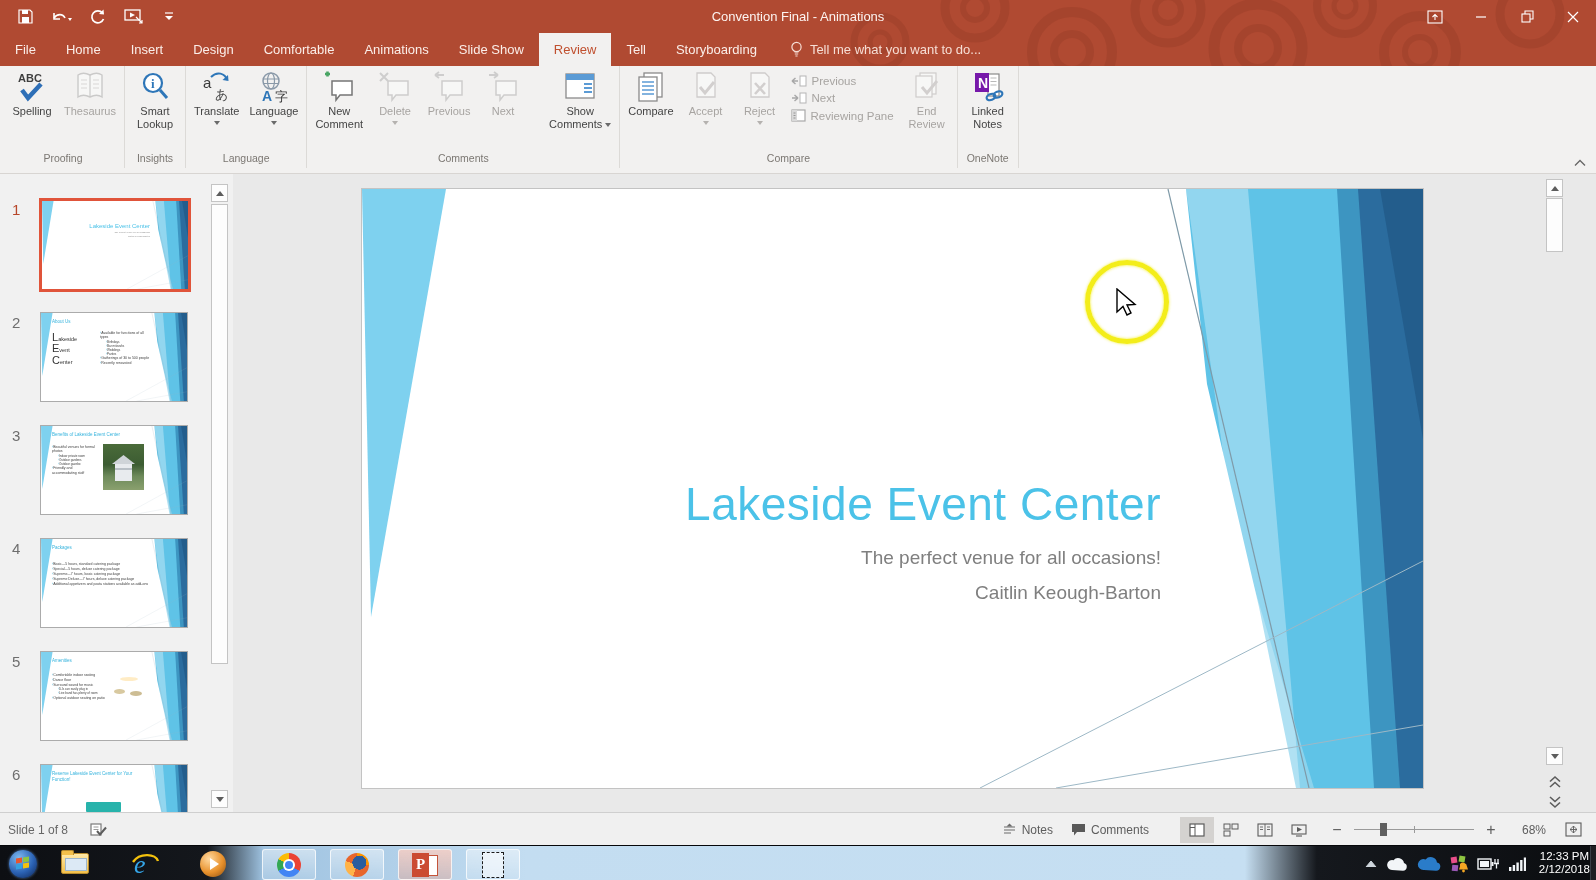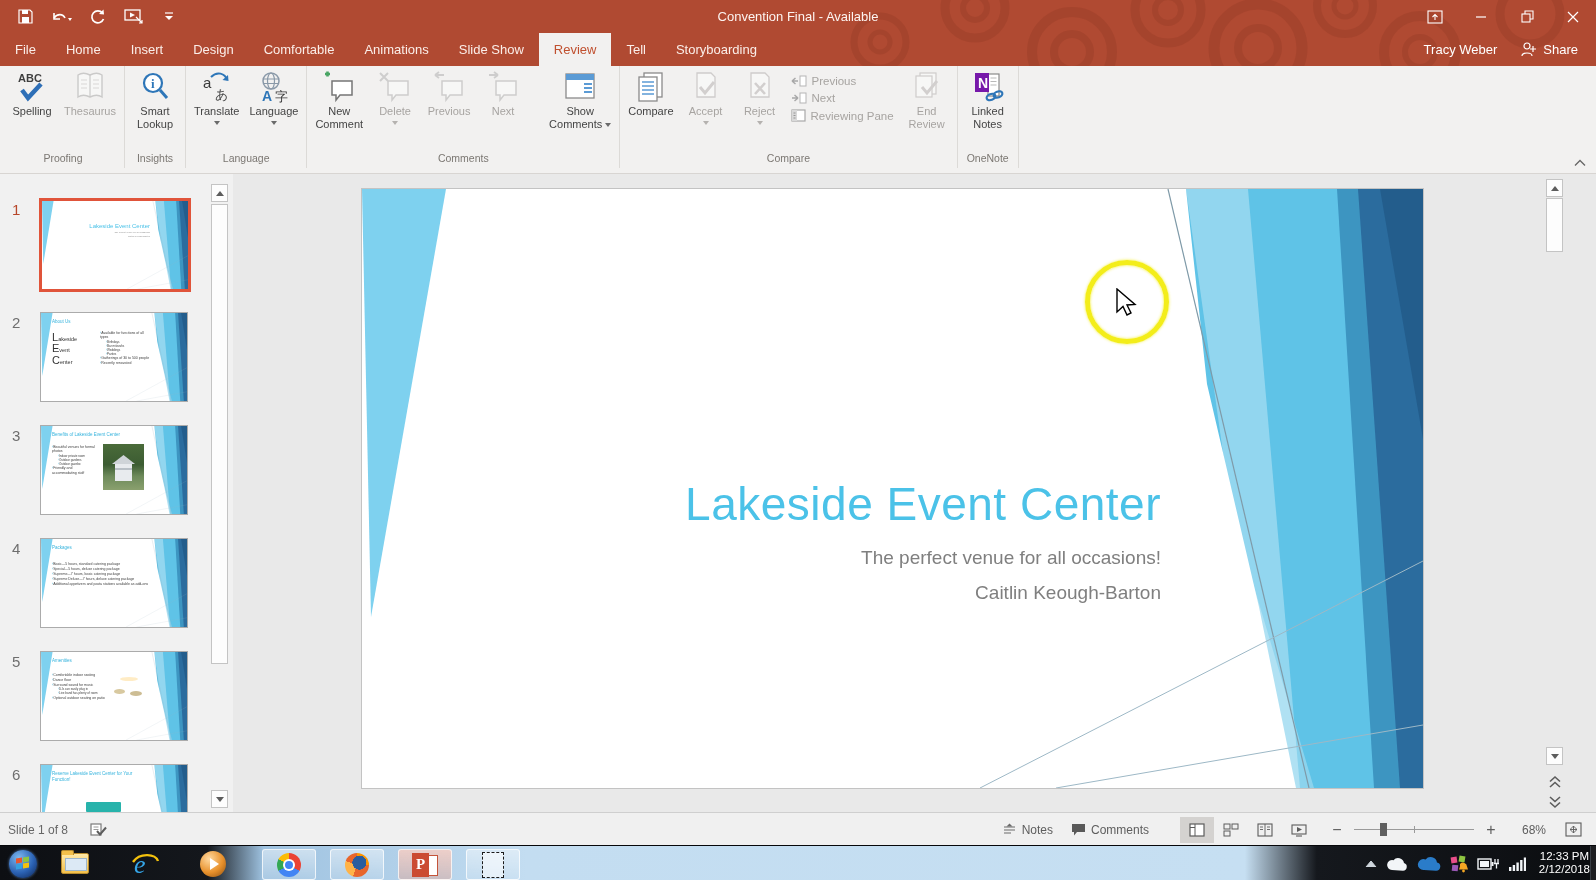--- a/index.html
+++ b/index.html
@@ -153,21 +153,21 @@
             <path d="M12 9 l6 6 M15 15 h3 v-3" stroke="#fff" stroke-width="1.2" fill="none"></path>
           </svg>
       </span>
       <span class="qbtn">
         <svg width="10" height="10" viewBox="0 0 10 10">
             <path d="M1 1 h8" stroke="#fff" stroke-width="1.2"></path>
             <path d="M1 4 l4 4 l4 -4 z" fill="#fff"></path>
           </svg>
       </span>
     </div>
-    <div id="win-title">Convention Final - Available</div>
+    <div id="win-title">Convention Final - Animations</div>
     <div class="winctrls">
       <span class="wbtn">
         <svg width="16" height="16" viewBox="0 0 16 16">
             <rect x="1" y="2" width="14" height="12" fill="none" stroke="#fff" stroke-width="1.1"></rect>
             <path d="M8 11 V6 M5.5 8 L8 5.5 L10.5 8" stroke="#fff" stroke-width="1.1" fill="none"></path>
           </svg>
       </span>
       <span class="wbtn">
         <svg width="12" height="12" viewBox="0 0 12 12">
             <path d="M1 6 h10" stroke="#fff" stroke-width="1.2"></path>
@@ -191,30 +191,28 @@
     <div class="tab">File</div>
     <div class="tab">Home</div>
     <div class="tab">Insert</div>
     <div class="tab">Design</div>
     <div class="tab">Comfortable</div>
     <div class="tab">Animations</div>
     <div class="tab">Slide Show</div>
     <div class="tab active">Review</div>
     <div class="tab">Tell</div>
     <div class="tab">Storyboarding</div>
-    <div id="header-right">
-      <span>Tracy Weber</span>
-      <span class="sharebox">
-        <svg width="16" height="15" viewBox="0 0 16 15">
-            <circle cx="6" cy="4" r="3" fill="none" stroke="#fff" stroke-width="1.2"></circle>
-            <path d="M1 14 c0-4 10-4 10 0" fill="none" stroke="#fff" stroke-width="1.2"></path>
-            <path d="M12 4 v6 M9 7 h6" stroke="#fff" stroke-width="1.2"></path>
-          </svg>
-        <span>Share</span>
-      </span>
+    <div id="tellme">
+      <span>
+        <svg width="13" height="17" viewBox="0 0 13 17">
+            <circle cx="6.5" cy="6" r="4.6" fill="none" stroke="#f6ded5" stroke-width="1.2"></circle>
+            <path d="M4.5 11 h4 M4.8 13 h3.4 M5.4 15 h2.2" stroke="#f6ded5" stroke-width="1.1"></path>
+          </svg>
+      </span>
+      <span>Tell me what you want to do...</span>
     </div>
   </div>
 </div>
 
 <div id="ribbon">
   <div id="ribbon-inner">
 
     <div class="rgroup">
       <div class="rbuttons">
         <div class="rbtn">

